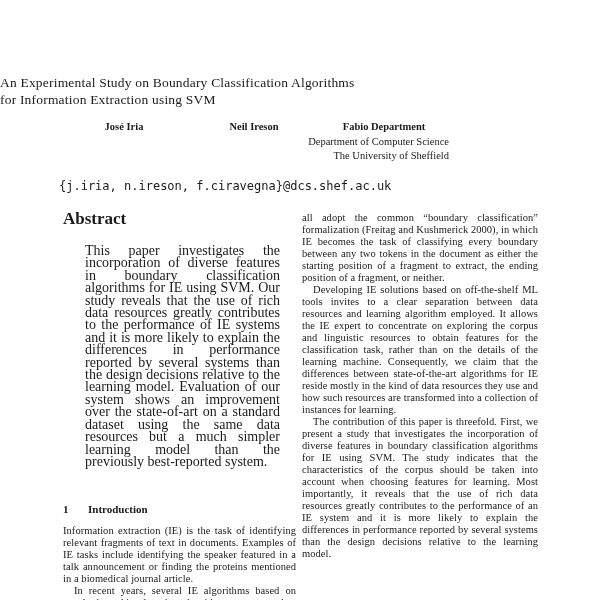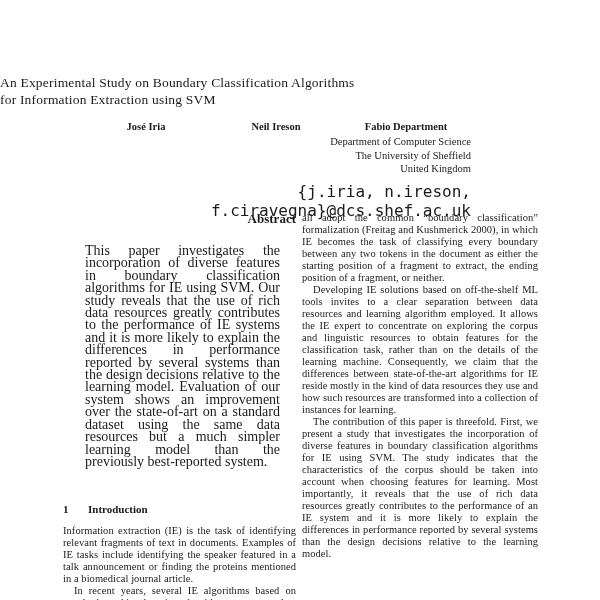--- a/index.html
+++ b/index.html
@@ -16,57 +16,57 @@
     position: absolute;
     top: 63px; left: 0; right: 0;
     font-size: 13.5px;
     font-weight: normal;
     line-height: 16.5px;
     letter-spacing: 0.2px;
     margin-top: 12px;
   }
   .authors-block {
     position: absolute;
-    top: 120px; left: 81px;
+    top: 120px; left: 59px;
     width: 390px;
   }
   .author-row {
     display: flex;
   }
   .author-row .author {
     flex: 1 1 0;
     text-align: center;
     font-size: 10.5px;
     font-weight: bold;
     line-height: 13px;
   }
   .affil {
     margin-top: 2px;
     text-align: right;
     font-size: 10.5px;
     line-height: 13.6px;
   }
   .email {
-    margin-top: 6px;
-    text-align: right;
+    margin-top: 17px;
+    text-align: left;
     font-family: "DejaVu Sans Mono", "Liberation Mono", monospace;
-    font-size: 16px;
+    font-size: 12px;
     letter-spacing: 0px;
   }
   .col {
     position: absolute;
     top: 212px;
     height: 388px;
     overflow: hidden;
   }
   .col-left  { left: 63px;  width: 233px; }
   .col-right { left: 302px; width: 236px; }
   .abs-head {
-    text-align: right;
-    font-size: 13px;
+    text-align: left;
+    font-size: 17px;
     font-weight: bold;
     line-height: 13px;
   }
   .abs-body {
     margin: 20px 16px 0 22px;
     font-size: 14px;
     line-height: 12.4px;
     text-align: justify;
   }
   .sec-head {
@@ -98,21 +98,20 @@
 
   <div class="authors-block">
     <div class="author-row">
       <div class="author">José Iria</div>
       <div class="author">Neil Ireson</div>
       <div class="author">Fabio Department</div>
     </div>
     <div class="affil">
       <div>Department of Computer Science</div>
       <div>The University of Sheffield</div>
-      <div>United Kingdom</div>
     </div>
     <div class="email">{j.iria, n.ireson, f.ciravegna}@dcs.shef.ac.uk</div>
   </div>
 
   <div class="col col-left">
     <div class="abs-head">Abstract</div>
     <div class="abs-body">This paper investigates the incorporation of diverse features in boundary classification algorithms for IE using SVM. Our study reveals that the use of rich data resources greatly contributes to the performance of IE systems and it is more likely to explain the differences in performance reported by several systems than the design decisions relative to the learning model. Evaluation of our system shows an improvement over the state-of-art on a standard dataset using the same data resources but a much simpler learning model than the previously best-reported system.</div>
     <div class="sec-head">
       <span class="sec-num">1</span><span>Introduction</span>
     </div>

